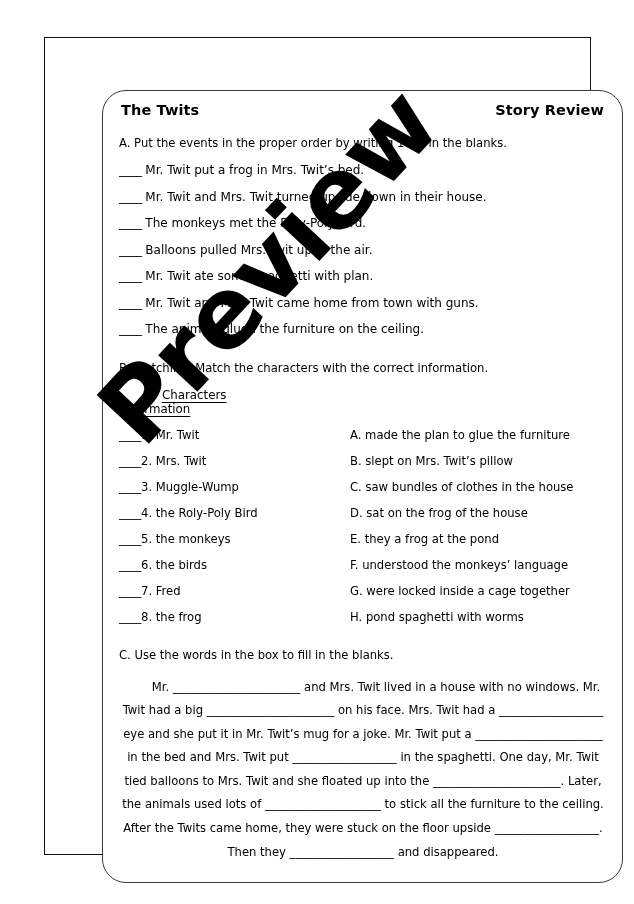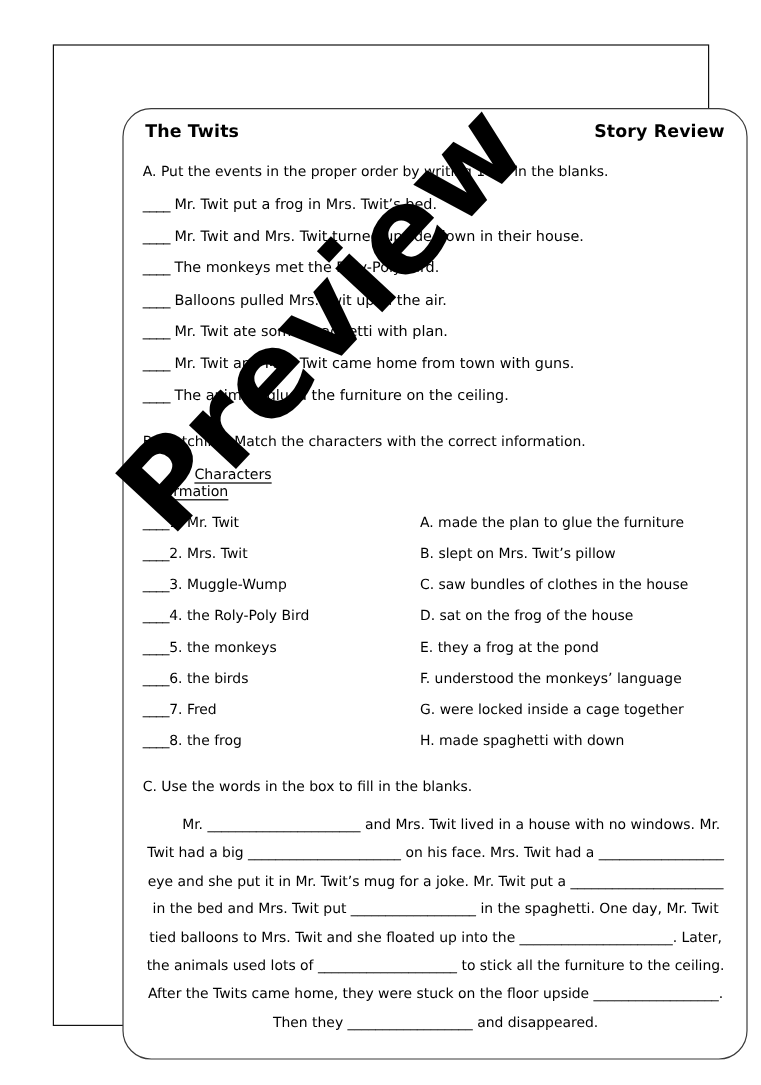--- a/index.html
+++ b/index.html
@@ -192,21 +192,21 @@
           <div class="match-row"><span class="blank-pre">____</span><span>8. the frog</span></div>
         </div>
         <div class="match-col-right">
           <div class="match-row">A. made the plan to glue the furniture</div>
           <div class="match-row">B. slept on Mrs. Twit’s pillow</div>
           <div class="match-row">C. saw bundles of clothes in the house</div>
           <div class="match-row">D. sat on the frog of the house</div>
           <div class="match-row">E. they a frog at the pond</div>
           <div class="match-row">F. understood the monkeys’ language</div>
           <div class="match-row">G. were locked inside a cage together</div>
-          <div class="match-row">H. made spaghetti with down</div>
+          <div class="match-row">H. pond spaghetti with worms</div>
         </div>
       </div>
 
       <div class="gap-lg"></div>
 
       <div class="instr">C. Use the words in the box to fill in the blanks.</div>
 
 
       <div class="para"><span class="indent"></span><span>Mr. ______________________ and Mrs. Twit lived in a house with no windows. Mr. Twit had a big ______________________ on his face. Mrs. Twit had a __________________ eye and she put it in Mr. Twit’s mug for a joke. Mr. Twit put a ______________________ in the bed and Mrs. Twit put __________________ in the spaghetti. One day, Mr. Twit tied balloons to Mrs. Twit and she floated up into the ______________________. Later, the animals used lots of ____________________ to stick all the furniture to the ceiling. After the Twits came home, they were stuck on the floor upside __________________. Then they __________________ and disappeared.</span></div>
 

